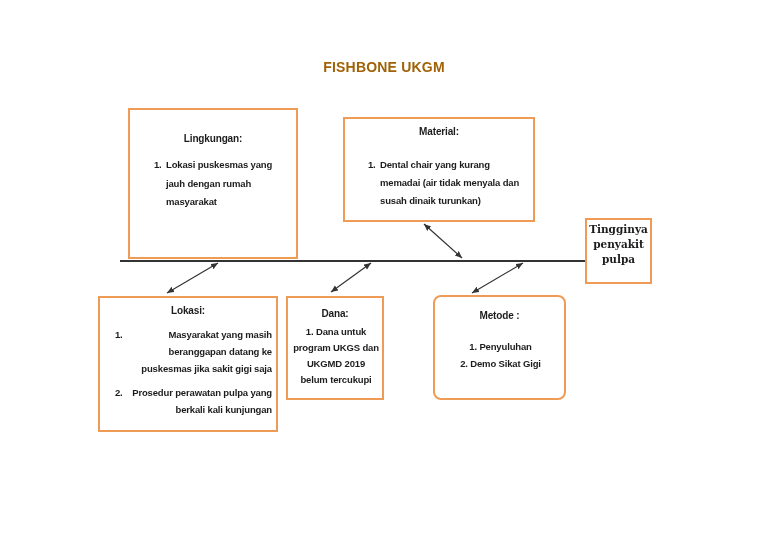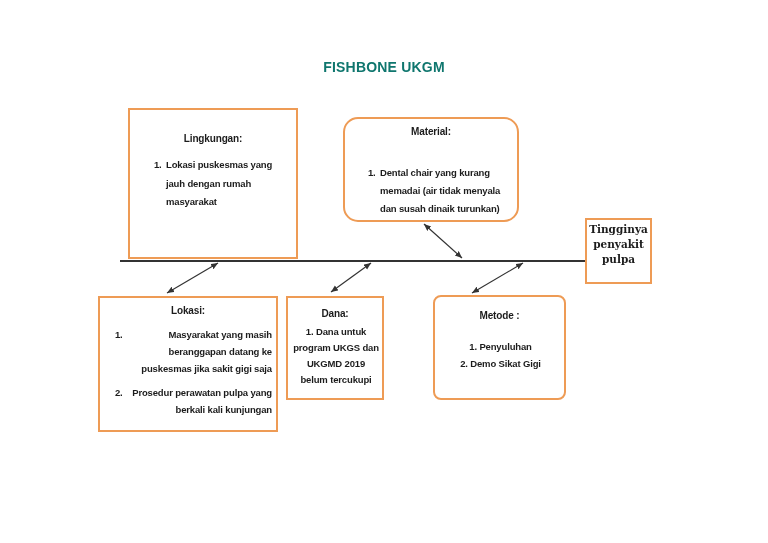--- a/index.html
+++ b/index.html
@@ -8,21 +8,21 @@
     width:768px; height:543px;
     background:#ffffff;
     font-family:"Liberation Sans", sans-serif;
     color:#1c1c1c;
     overflow:hidden;
   }
   .diagram-title {
     position:absolute; top:59px; left:0; width:100%;
     text-align:center;
     font-size:14px; font-weight:700; letter-spacing:0.2px;
-    color:#0f766e;
+    color:#a16207;
   }
   svg.bones { position:absolute; left:0; top:0; z-index:1; }
   .spine { stroke:var(--line,#333333); stroke-width:2; }
   .bone  { stroke:var(--line,#333333); stroke-width:1.2; }
   #ah path { fill:var(--line,#333333); }
 
   .box {
     position:absolute; z-index:2; box-sizing:border-box;
     border:2px solid var(--box-border,#EE9B55);
     background:#ffffff;
@@ -31,23 +31,23 @@
   }
   .box-heading { text-align:center; font-size:10px; font-weight:700; }
   ol.cause-list { margin:0; padding:0 4px 0 36px; }
   ol.cause-list li { padding-left:2px; }
 
   
   .b-lingkungan { left:128px; top:108px; width:170px; height:151px; }
   .b-lingkungan .box-heading { margin-top:20px; }
   .b-lingkungan ol { margin-top:8px; line-height:1.95; padding-left:34px; }
 
-  .b-material { left:343px; top:117px; width:176px; height:105px;border-radius:15px; }
+  .b-material { left:343px; top:117px; width:192px; height:105px; }
   .b-material .box-heading { margin-top:4px; }
-  .b-material ol { margin-top:23px; line-height:1.9; padding-left:33px; }
+  .b-material ol { margin-top:15px; line-height:1.9; padding-left:33px; }
 
   .b-manusia { left:98px; top:296px; width:180px; height:136px; }
   .b-manusia .box-heading { margin-top:4px; }
   .b-manusia ol { margin-top:6px; line-height:1.8; padding-left:25px;text-align:right; }
   .b-manusia li + li { margin-top:7px; }
 
   .b-dana { left:286px; top:296px; width:98px; height:104px; }
   .b-dana .box-heading { margin-top:7px; }
   .b-dana ol { margin-top:1px; padding:0 3px; list-style-position:inside; text-align:center; line-height:1.7; }
 

